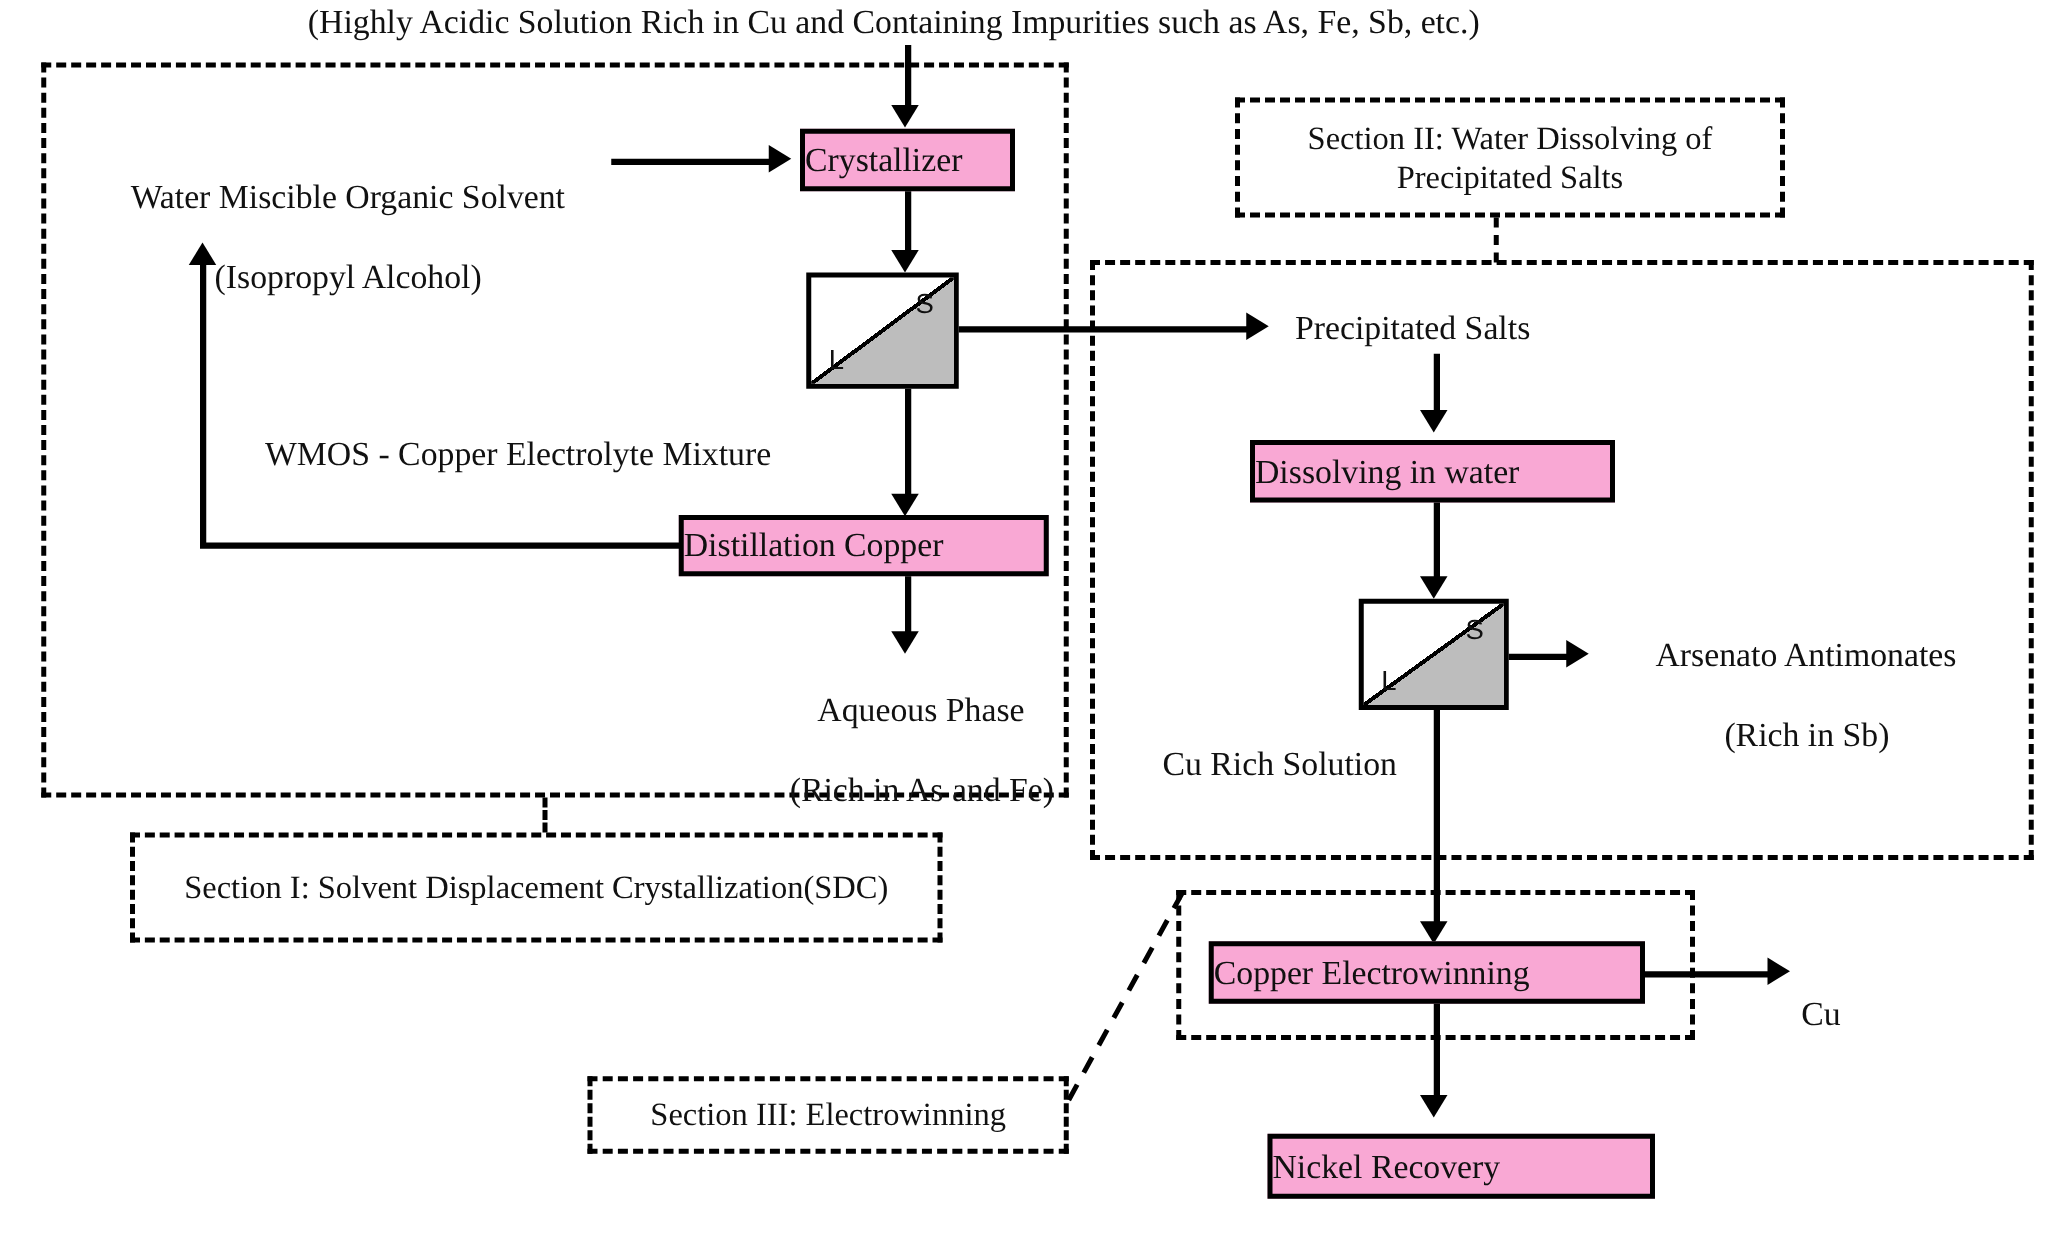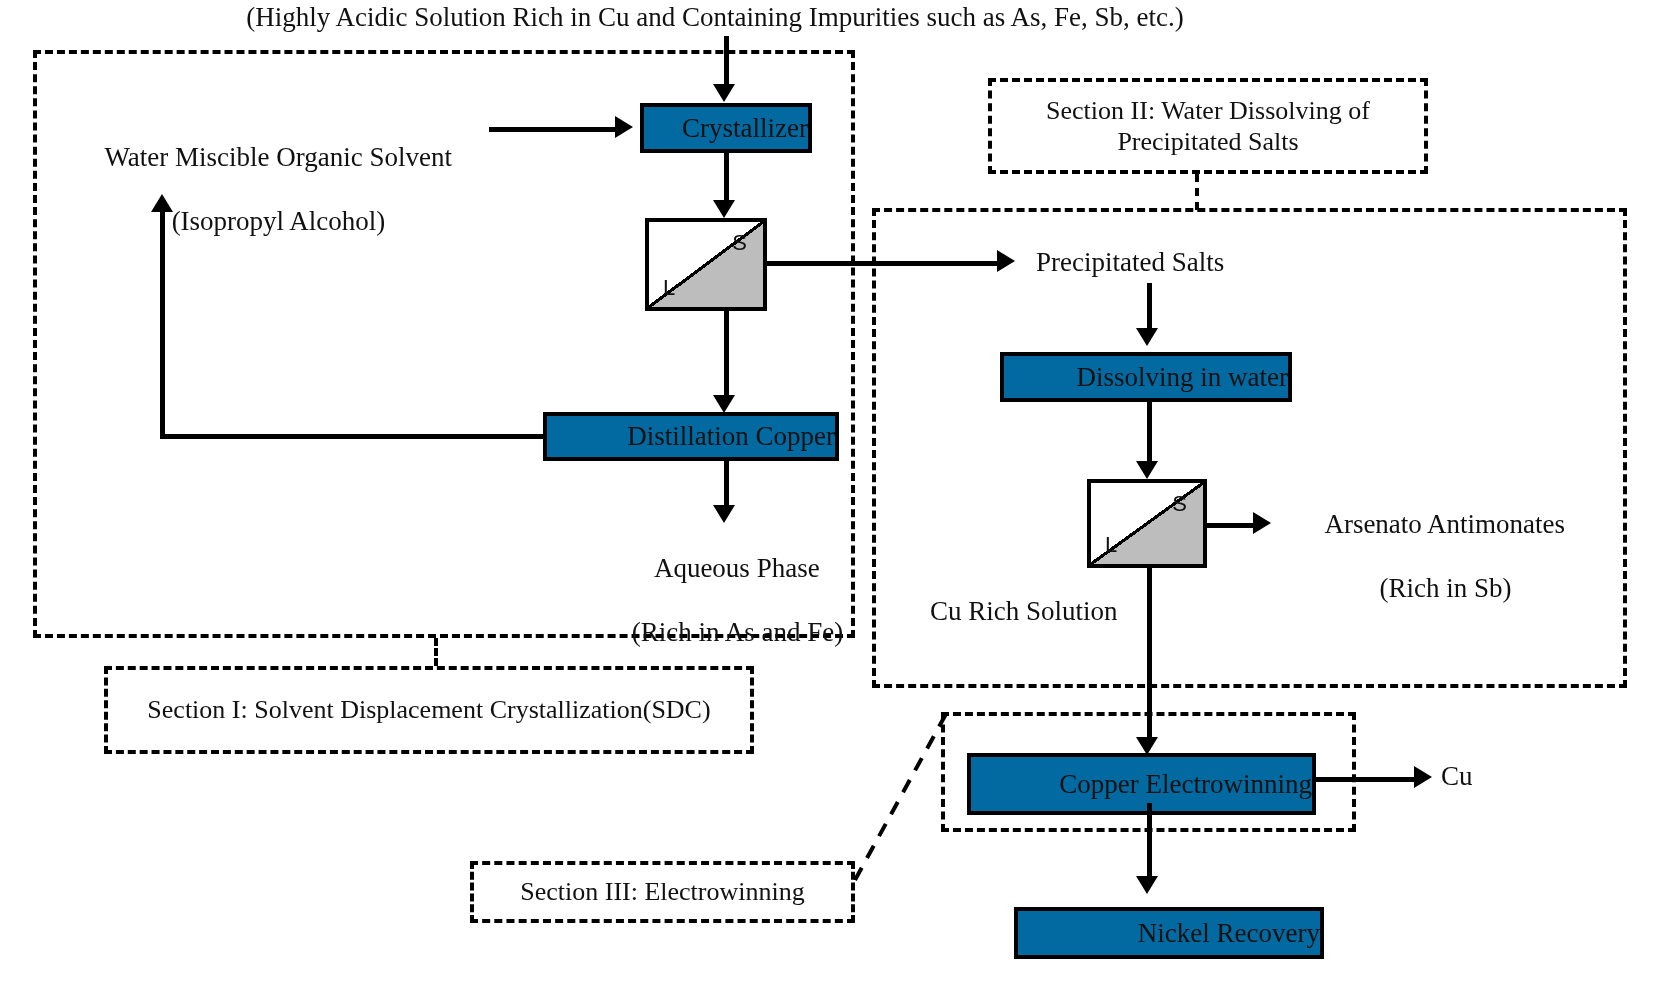--- a/index.html
+++ b/index.html
@@ -29,24 +29,24 @@
   .t-title   { font-size: 27px; }
   .t-lbl     { font-size: 27px; }
   .center    { text-align: center; }
   .left      { text-align: left; }
 
   
   .pbox {
     position: absolute;
     box-sizing: border-box;
     border: 4px solid #000000;
-    background: #0369a1;
+    background: #f9a8d4;
     display: flex;
     align-items: center;
-    justify-content: flex-end;
+    justify-content: flex-start;
     font-family: "Liberation Serif", "DejaVu Serif", serif;
     font-size: 27px;
     color: #111111;
     white-space: nowrap;
   }
 
   
   .dregion {
     position: absolute;
     box-sizing: border-box;
@@ -181,20 +181,21 @@
     <span class="sl l-let">L</span>
   </div>
 
   <div class="hline" style="left:767px; top:261px; width:232px;"></div>
   <div class="arrow-r" style="left:997px; top:250px;"></div>
   <div class="txt t-lbl left" style="left:1036px; top:247px; width:300px;">Precipitated Salts</div>
 
   <div class="vline" style="left:724px; top:311px; height:87px;"></div>
   <div class="arrow-d" style="left:713px; top:395px;"></div>
 
+  <div class="txt t-lbl left" style="left:212px; top:348px; width:520px;">WMOS - Copper Electrolyte Mixture</div>
 
   <div class="pbox" style="left:543px; top:412px; width:296px; height:49px;">
     <span>Distillation Copper</span>
   </div>
 
   <div class="hline" style="left:160px; top:434px; width:385px;"></div>
   <div class="vline" style="left:160px; top:212px; height:224px;"></div>
   <div class="arrow-u" style="left:151px; top:194px;"></div>
 
   <div class="vline" style="left:724px; top:461px; height:48px;"></div>
@@ -224,27 +225,27 @@
   <div class="arrow-r" style="left:1253px; top:512px;"></div>
   <div class="txt t-lbl center" style="left:1222px; top:477px; width:420px;">
     <span>Arsenato Antimonates</span><br>
     <span>(Rich in Sb)</span>
   </div>
 
   <div class="vline" style="left:1147px; top:568px; height:172px;"></div>
   <div class="arrow-d" style="left:1136px; top:737px;"></div>
   <div class="txt t-lbl left" style="left:902px; top:596px; width:300px;margin-left:28px;">Cu Rich Solution</div>
 
-  <div class="pbox" style="left:967px; top:753px; width:349px; height:62px;">
+  <div class="pbox" style="left:967px; top:753px; width:349px; height:50px;">
     <span>Copper Electrowinning</span>
   </div>
 
   <div class="hline" style="left:1316px; top:777px; width:100px;"></div>
   <div class="arrow-r" style="left:1414px; top:766px;"></div>
-  <div class="txt t-lbl left" style="left:1441px; top:761px; width:120px;">Cu</div>
+  <div class="txt t-lbl left" style="left:1441px; top:796px; width:120px;">Cu</div>
 
   <div class="vline" style="left:1147px; top:803px; height:76px;"></div>
   <div class="arrow-d" style="left:1136px; top:876px;"></div>
 
   <div class="pbox" style="left:1014px; top:907px; width:310px; height:52px;">
     <span>Nickel Recovery</span>
   </div>
 
 </div>
 

